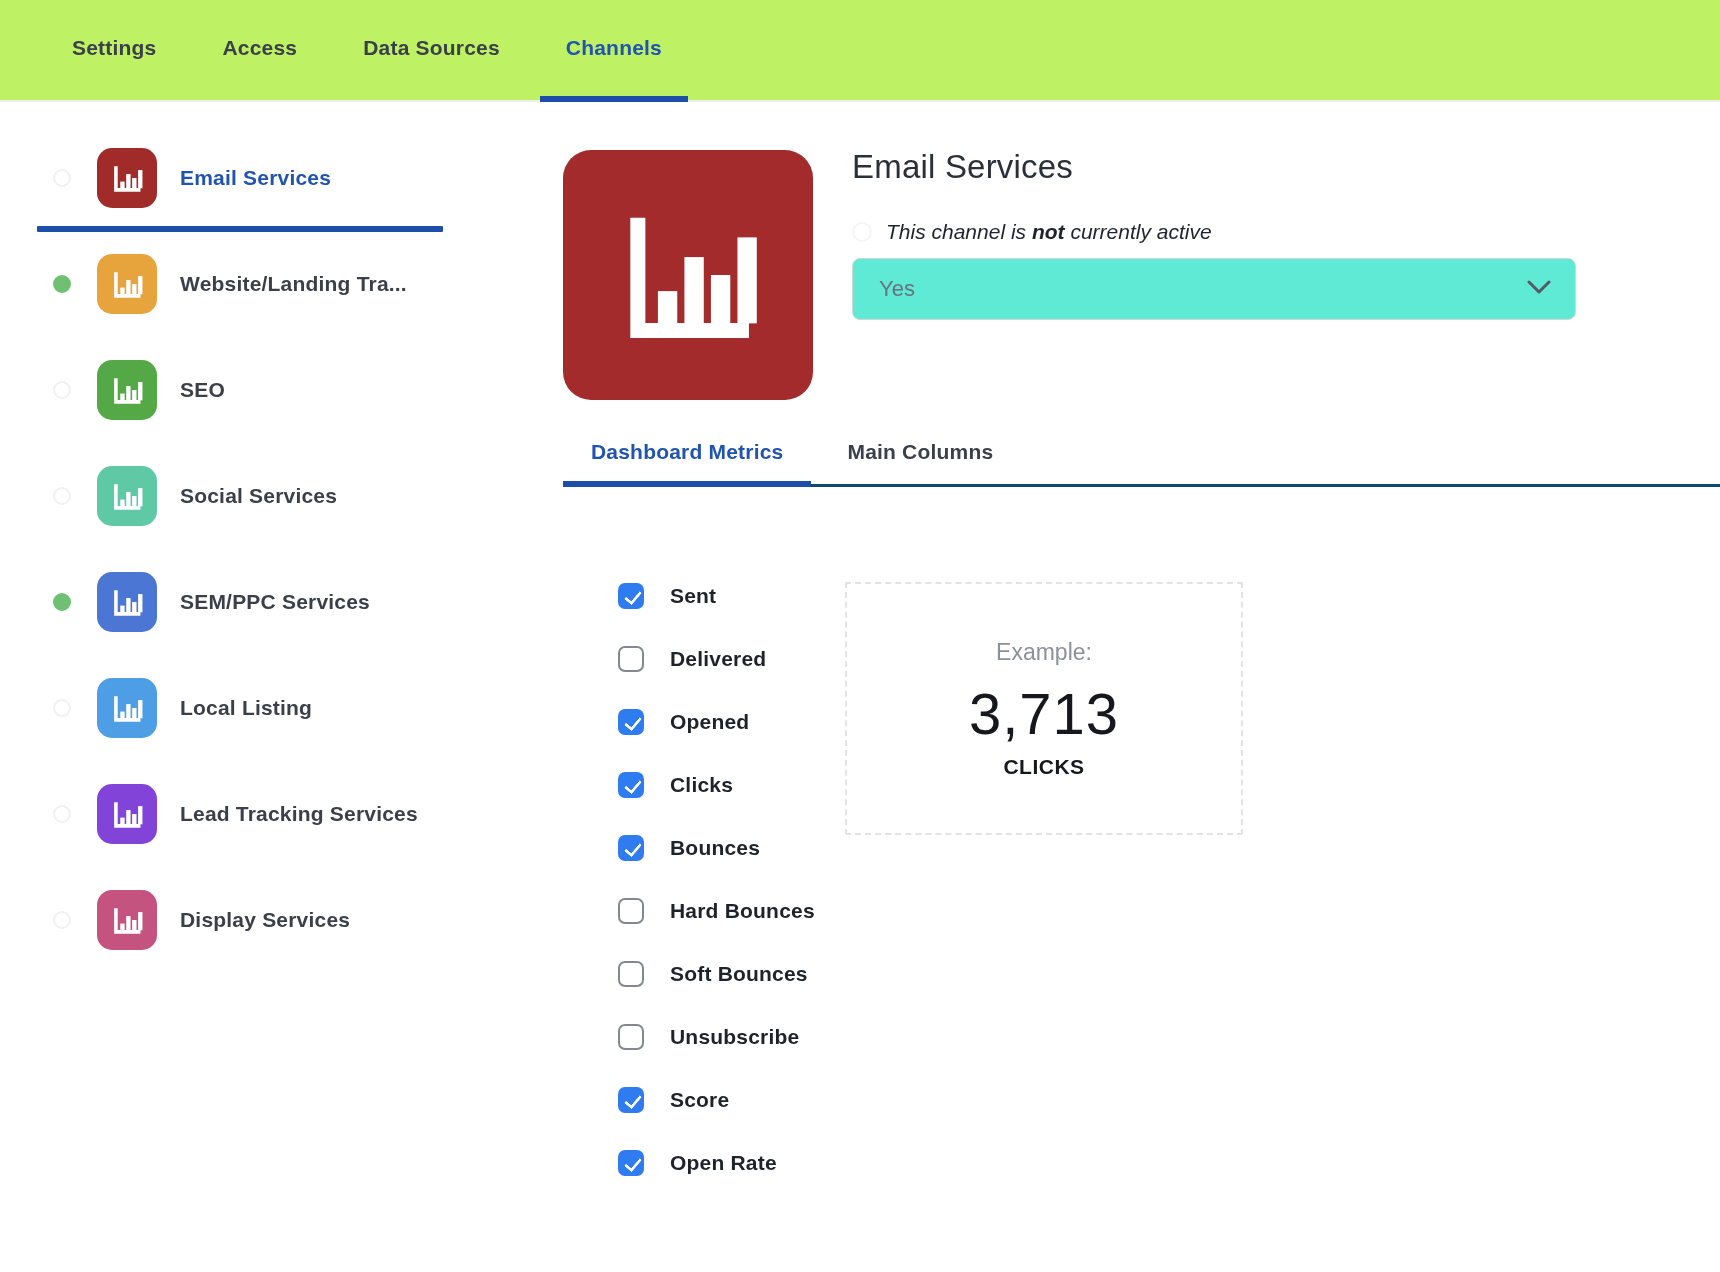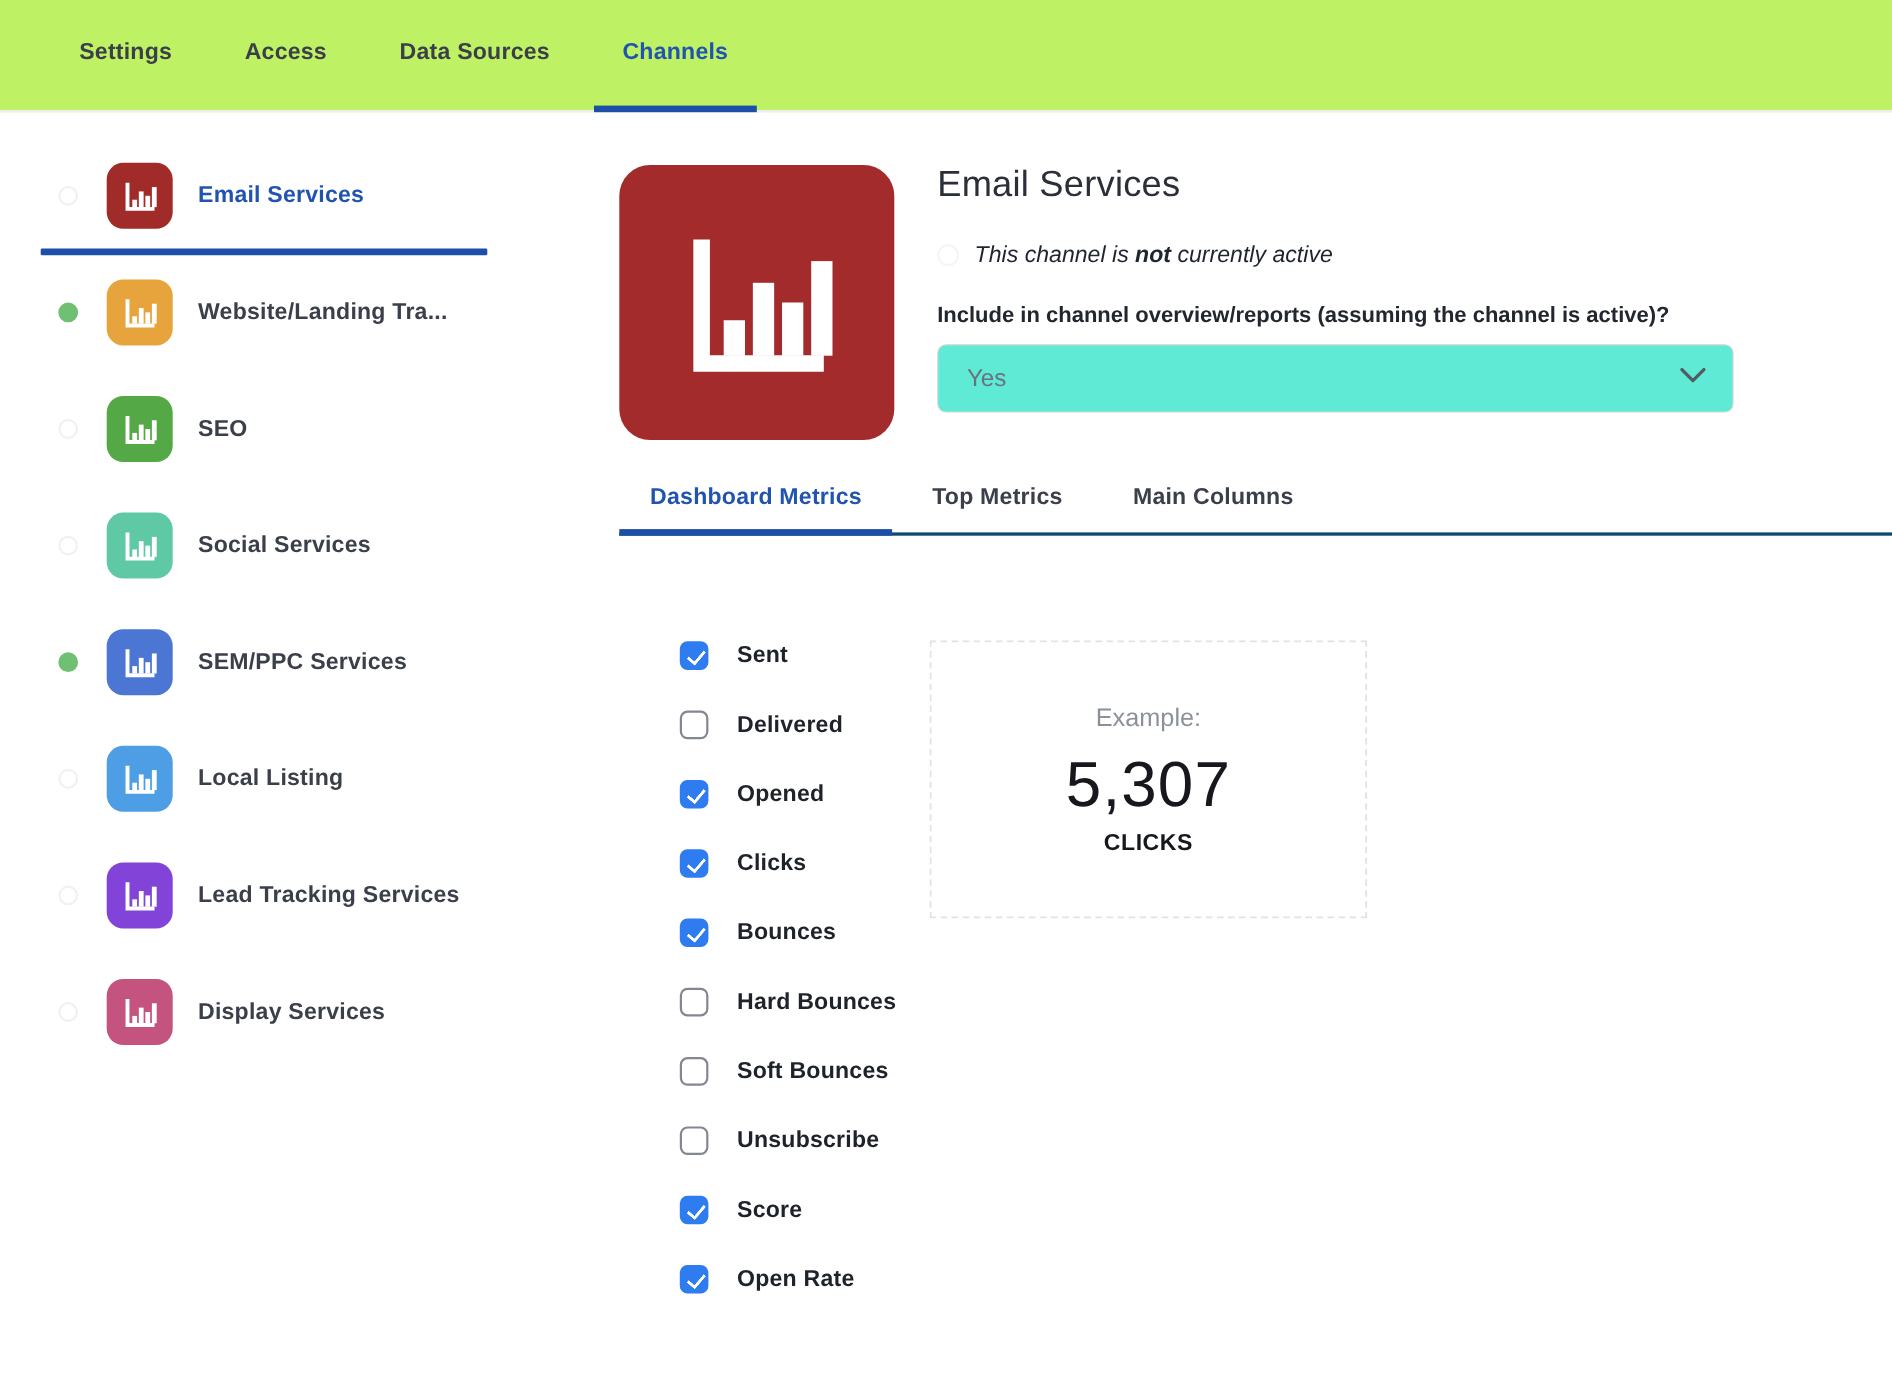--- a/index.html
+++ b/index.html
@@ -209,35 +209,33 @@
 </div>
 
 <div class="hero-text">
   <div class="d-title">Email Services</div>
 
   <div class="d-note">
     <span class="note-circle"></span>
     <span class="d-note-text"><span>This channel is </span><b>not</b><span> currently active</span></span>
   </div>
 
-  <div class="d-question">Include in channel overview/reports (assuming the channel is active)?</div>
 
   <div class="d-select">
     <span class="d-select-value">Yes</span>
     <span>
       <svg width="24" height="15" viewBox="0 0 24 15">
           <polyline points="2,2 12,12 22,2" fill="none" stroke="#555b63" stroke-width="3" stroke-linecap="round" stroke-linejoin="round"></polyline>
         </svg>
     </span>
   </div>
 </div>
 
 <div class="subtabs">
   <div class="subtab active">Dashboard Metrics</div>
-  <div class="subtab">Top Metrics</div>
   <div class="subtab">Main Columns</div>
 </div>
 
 <div class="metrics">
   <div class="mrow">
     <span class="cb checked"></span>
     <span class="m-label">Sent</span>
   </div>
   <div class="mrow">
     <span class="cb"></span>
@@ -272,15 +270,15 @@
     <span class="m-label">Score</span>
   </div>
   <div class="mrow">
     <span class="cb checked"></span>
     <span class="m-label">Open Rate</span>
   </div>
 </div>
 
 <div class="example">
   <div class="ex-head">Example:</div>
-  <div class="ex-value">5,307</div>
+  <div class="ex-value">3,713</div>
   <div class="ex-unit">CLICKS</div>
 </div>
 
 </body></html>

